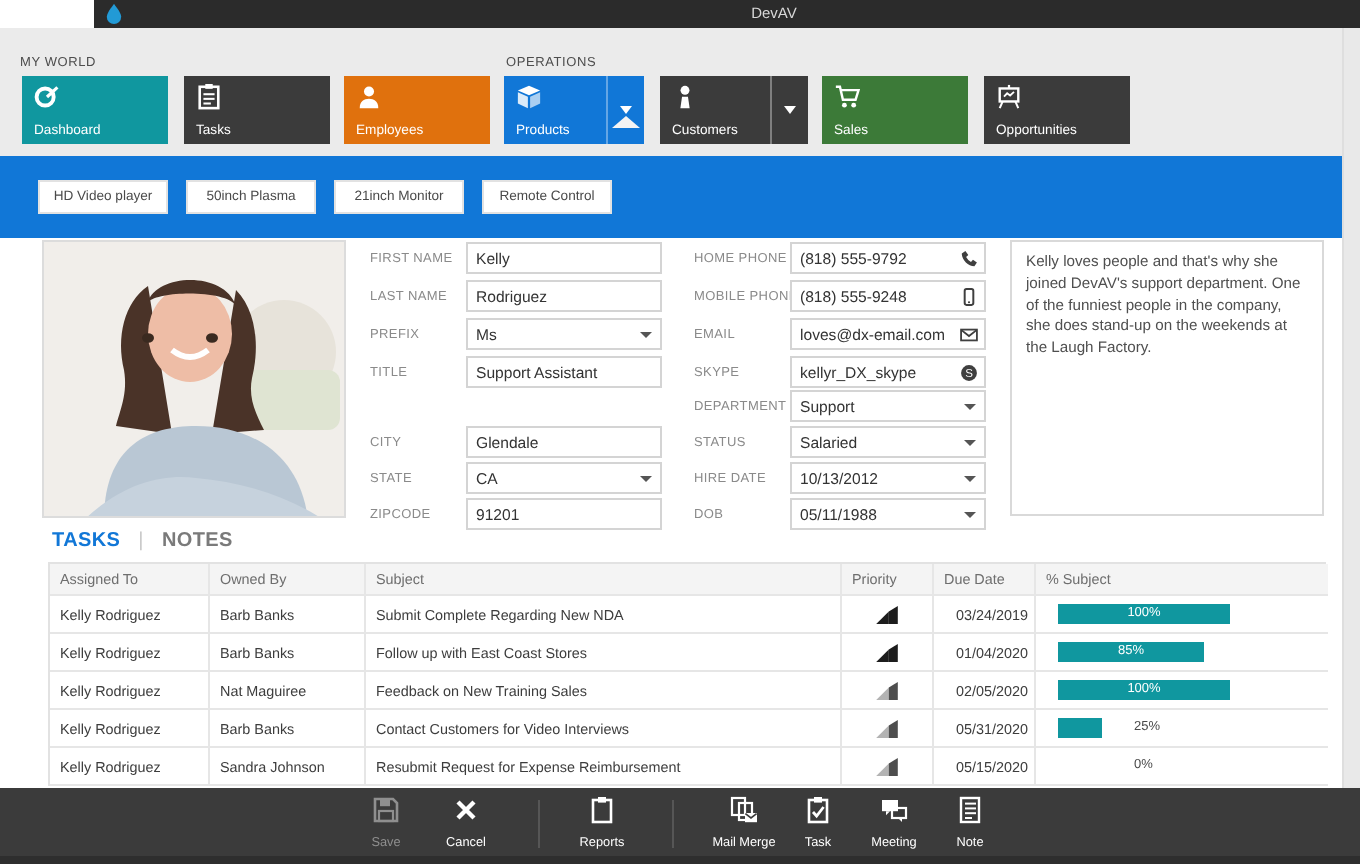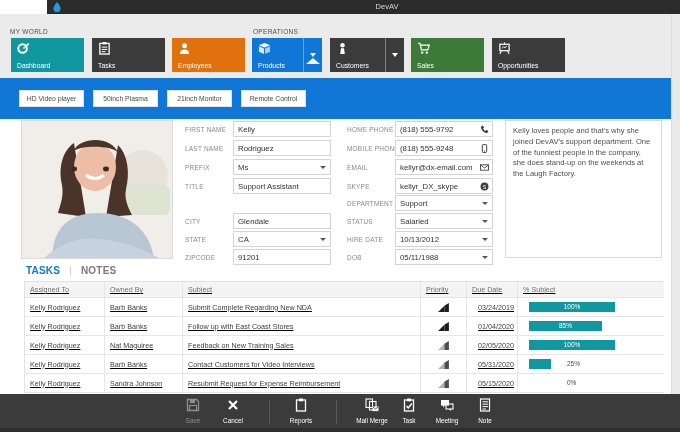--- a/index.html
+++ b/index.html
@@ -44,21 +44,21 @@
       border-left:3px solid transparent; border-right:3px solid transparent; border-top:3.5px solid #555; }
   .fbox .ficon { position:absolute; right:3px; top:3px; width:9px; height:9px; color:#3f3f3f; }
   .bio { position:absolute; left:505px; top:1px; width:157px; height:138px; border:1px solid #d9d9d9;
       font-size:7.6px; line-height:1.42; color:#4f4f4f; padding:5px 7px; }
   
   .tabs { position:absolute; top:146px; left:26px; font-size:10px; font-weight:bold; letter-spacing:.2px; }
   .tab-tasks { color:#1177d7; cursor:pointer; }
   .tab-sep { color:#c9c9c9; margin:0 6px; font-weight:normal; }
   .tab-notes { color:#7a7a7a; cursor:pointer; }
   
-  .grid { position:absolute; top:162px; left:24px; width:639px; border:1px solid #e2e2e2; border-bottom:none;text-decoration:underline; }
+  .grid { position:absolute; top:162px; left:24px; width:639px; border:1px solid #e2e2e2; border-bottom:none; }
   .trow { display:grid; grid-template-columns:80px 78px 238px 46px 51px 146px; }
   .trow > div { border-right:1px solid #e6e6e6; border-bottom:1px solid #e6e6e6; display:flex; align-items:center;
       padding-left:5px; white-space:nowrap; overflow:hidden; }
   .trow > div:last-child { border-right:none; }
   .thead > div { height:16px; background:#f4f4f4; color:#6e6e6e; font-size:7.2px; }
   .tbody > div { height:19px; font-size:7.2px; color:#3d3d3d; background:#fff; cursor:default; }
   .cell-pri { justify-content:center; padding-left:0 !important; }
   .cell-date { padding-left:11px !important; }
   .pri { width:11px; height:9px; }
   .pri .pa, .pri .pb { fill:#1d1d1d; }
@@ -258,21 +258,21 @@
           <span>(818) 555-9248</span>
         <svg class="ficon" viewBox="0 0 10 10">
             <rect x="2.6" y="0.6" width="4.8" height="8.8" rx="1" fill="none" stroke="#3f3f3f" stroke-width="1.1"></rect>
             <circle cx="5" cy="7.9" r="0.6" fill="#3f3f3f"></circle>
           </svg>
       </div>
     </div>
     <div class="fld col-r" style="top:40px">
       <div class="flabel">EMAIL</div>
       <div class="fbox">
-          <span>kellyr@dx-email.com</span>
+          <span>loves@dx-email.com</span>
         <svg class="ficon" viewBox="0 0 10 10">
             <rect x="0.6" y="2" width="8.8" height="6" fill="none" stroke="#3f3f3f" stroke-width="1"></rect>
             <path d="M0.8 2.3 L5 5.6 L9.2 2.3" fill="none" stroke="#3f3f3f" stroke-width="1"></path>
           </svg>
       </div>
     </div>
     <div class="fld col-r" style="top:59px">
       <div class="flabel">SKYPE</div>
       <div class="fbox">
           <span>kellyr_DX_skype</span>

